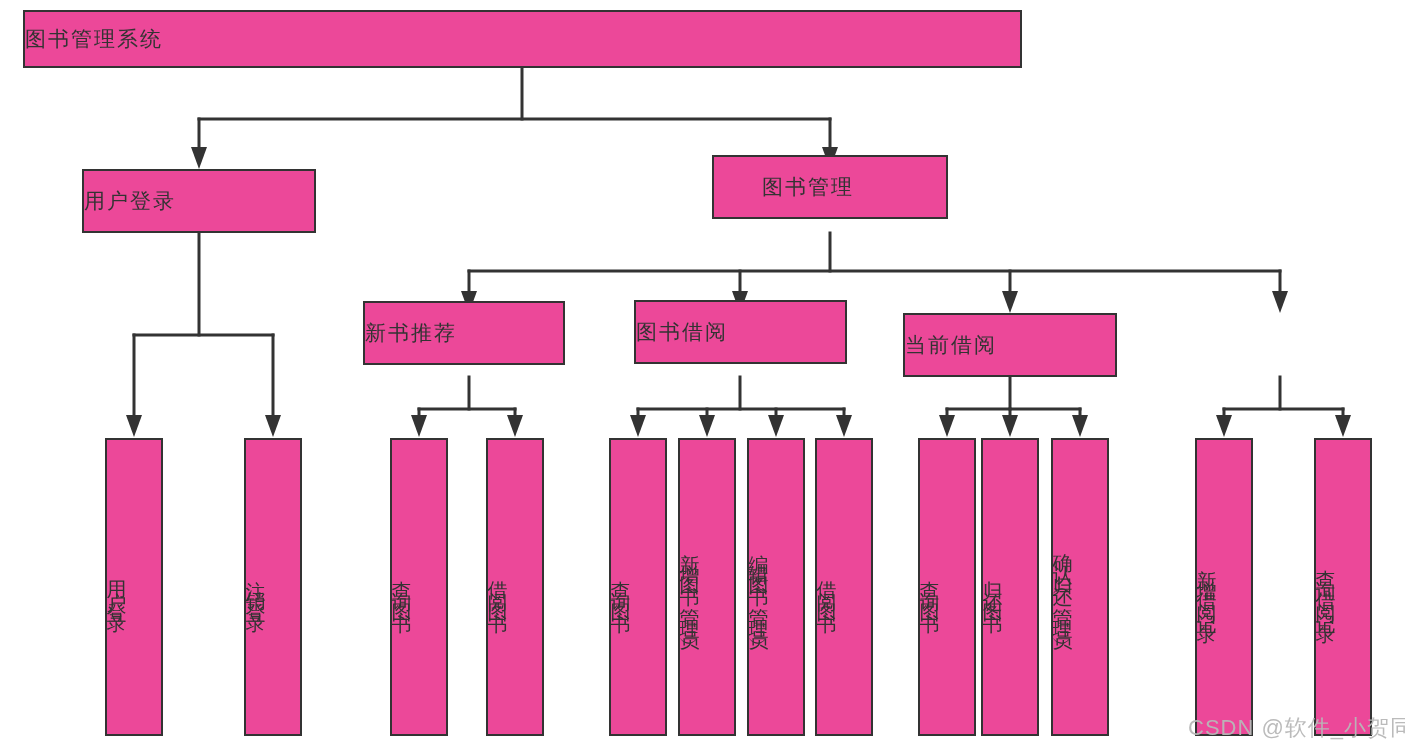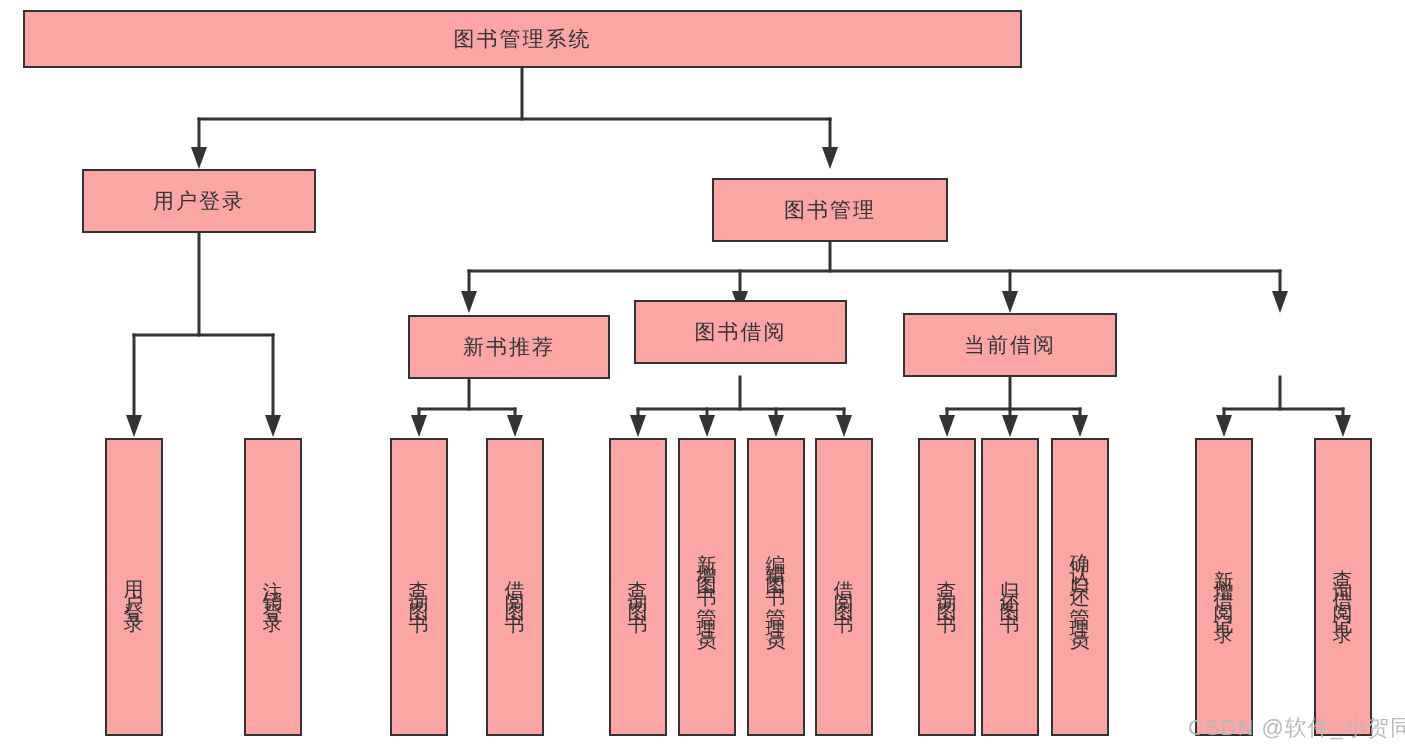--- a/index.html
+++ b/index.html
@@ -17,46 +17,45 @@
   }
   #connectors {
     position: absolute;
     left: 0; top: 0;
     width: 1405px;
     height: 747px;
   }
   .node {
     position: absolute;
     box-sizing: border-box;
-    background: #fca5a5;
+    background: #ec4899;
     border: 2.5px solid #333333;
     display: flex;
     align-items: center;
-    justify-content: center;
   }
   .node .hlabel {
     font-size: 21px;
     color: #333333;
     letter-spacing: 2px;
     white-space: nowrap;
   }
   .leaf .vlabel {
     writing-mode: vertical-rl;
     text-orientation: mixed;
     font-size: 20px;
     line-height: 1;
     letter-spacing: 11px;
     color: #333333;
     white-space: nowrap;
   }
   
   .n-root  { left: 23px;   top: 10px;  width: 999px; height: 58px; }
   .n-l2a   { left: 82px;   top: 169px; width: 234px; height: 64px; }
-  .n-l2b   { left: 712px;  top: 178px; width: 236px; height: 64px; }
-  .n-l3a   { left: 363px;  top: 315px; width: 202px; height: 64px; margin-left: 45px; }
+  .n-l2b   { left: 712px;  top: 155px; width: 236px; height: 64px; padding-left: 48px; }
+  .n-l3a   { left: 363px;  top: 301px; width: 202px; height: 64px; }
   .n-l3b   { left: 634px;  top: 300px; width: 213px; height: 64px; }
   .n-l3c   { left: 903px;  top: 313px; width: 214px; height: 64px; font-family: Liberation Serif, serif; }
   .n-l3d   { left: 1173px; top: 313px; width: 214px; height: 64px; }
   .leaf    { top: 438px; width: 58px; height: 298px; }
   .n-a1 { left: 105px; }
   .n-a2 { left: 244px; }
   .n-b1 { left: 390px; }
   .n-b2 { left: 486px; }
   .n-c1 { left: 609px; }
   .n-c2 { left: 678px; }

